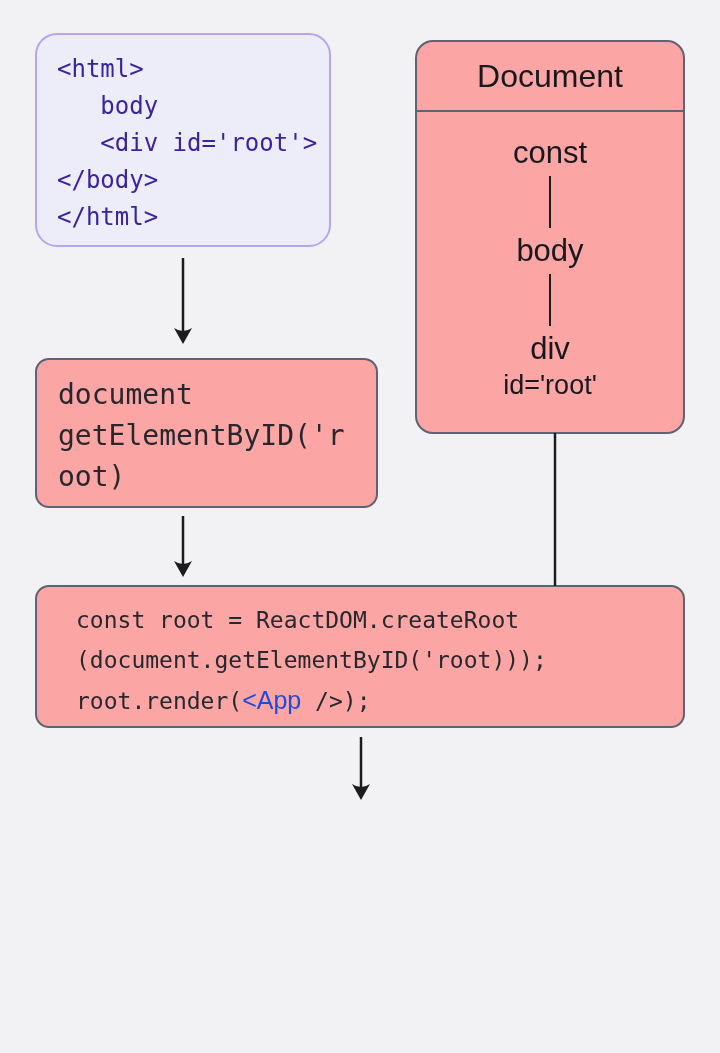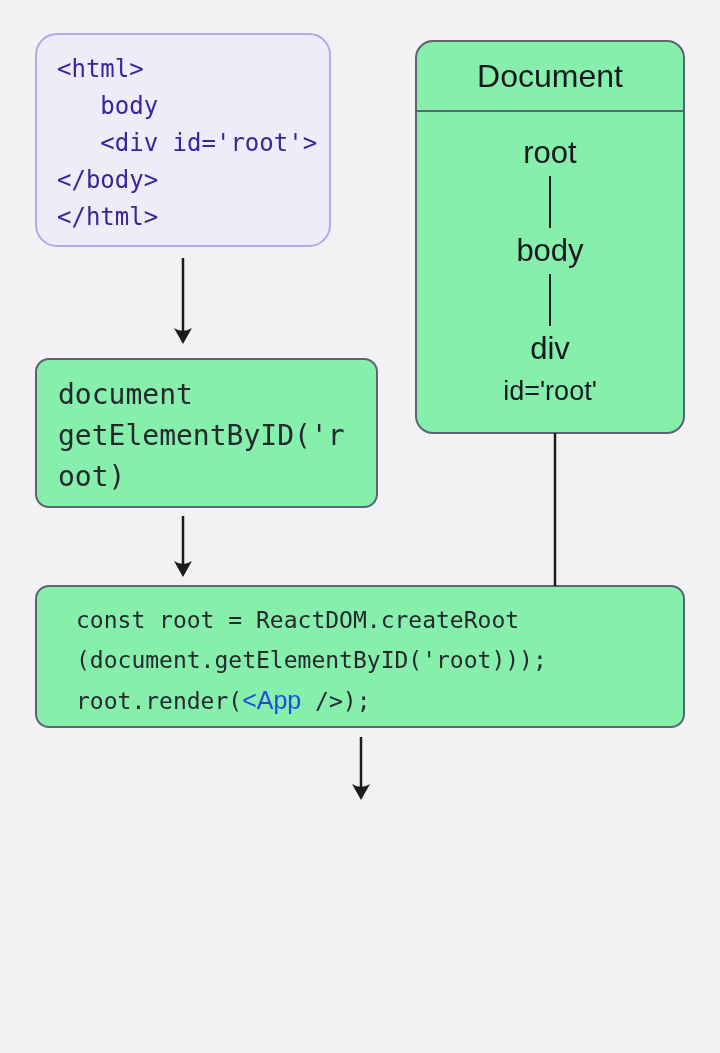--- a/index.html
+++ b/index.html
@@ -6,21 +6,21 @@
   .canvas {
     position: relative;
     width: 720px;
     height: 1053px;
     background: #f2f1f4;
     font-family: "Liberation Sans", sans-serif;
     overflow: hidden;
   }
   .box {
     position: absolute;
-    background: #86efac;
+    background: #fca5a5;
     border: 2px solid #5d6275;
     box-sizing: border-box;
   }
   .code {
     margin: 0;
     font-family: "DejaVu Sans Mono", monospace;
     white-space: pre;
   }
 
   
@@ -46,21 +46,21 @@
     flex: 0 0 auto;
   }
   .doc-box .box-header { height: 68px; }
   .tree {
     flex: 1 1 auto;
     display: flex; flex-direction: column; align-items: center;
     padding-top: 22px;
   }
   .tree-node { font-size: 31px; line-height: 38px; color: #17191e; }
   .tree-edge { width: 2px; height: 52px; background: #1c1c1e; margin: 4px 0; }
-  .tree-attr { font-size: 27px; line-height: 34px; margin-top: 6px; color: #17191e; }
+  .tree-attr { font-size: 27px; line-height: 34px; color: #17191e; }
 
   
   .getel-box {
     left: 35px; top: 358px; width: 343px; height: 150px;
     border-radius: 14px;
     padding: 14px 0 0 21px;
   }
   .getel-box .code { font-size: 28px; line-height: 41px; color: #26282e; }
 
   
@@ -109,21 +109,21 @@
    &lt;div id='root'&gt;
 &lt;/body&gt;
 &lt;/html&gt;</pre>
   </div>
 
   <div class="box doc-box">
     <div class="box-header">
       <span>Document</span>
     </div>
     <div class="tree">
-      <span class="tree-node">root</span>
+      <span class="tree-node">const</span>
       <span class="tree-edge"></span>
       <span class="tree-node">body</span>
       <span class="tree-edge"></span>
       <span class="tree-node">div</span>
       <span class="tree-attr">id='root'</span>
     </div>
   </div>
 
   <div class="box getel-box">
     <pre class="code">document

